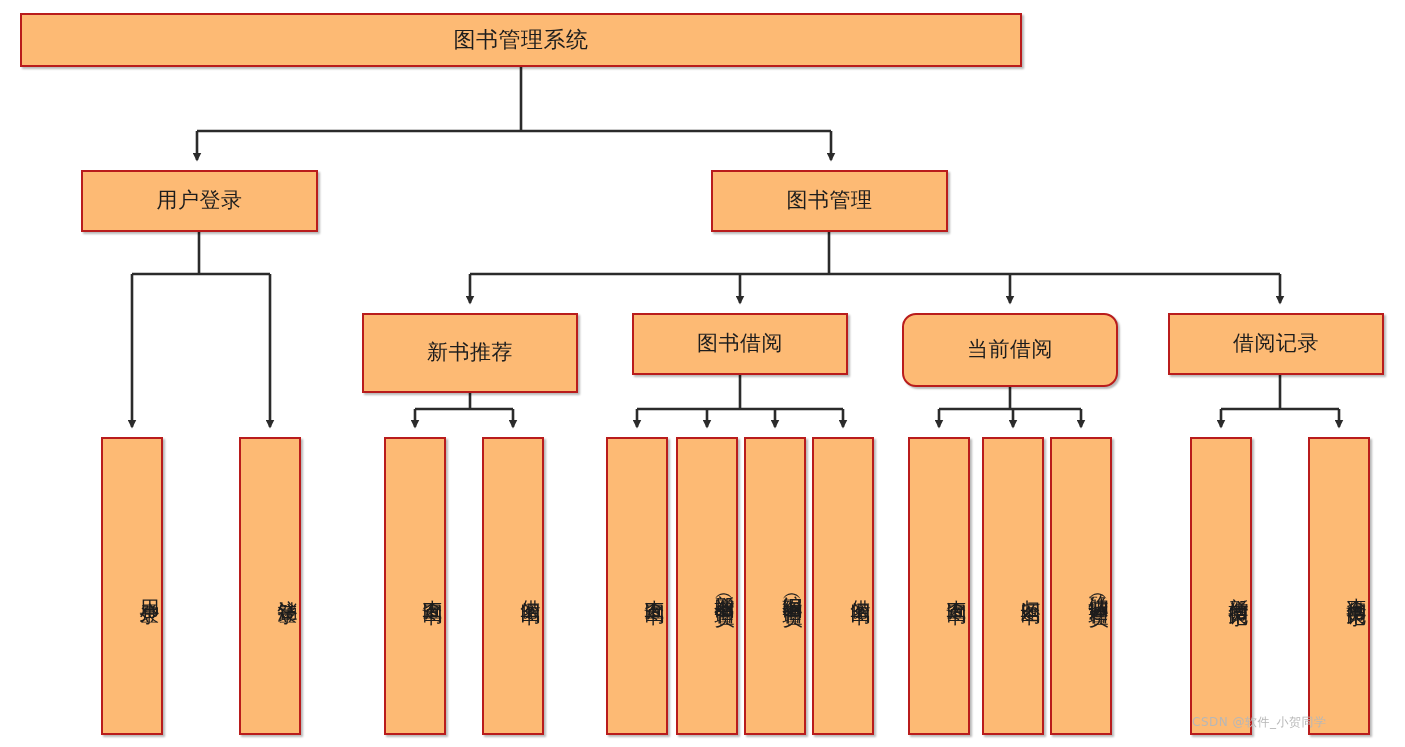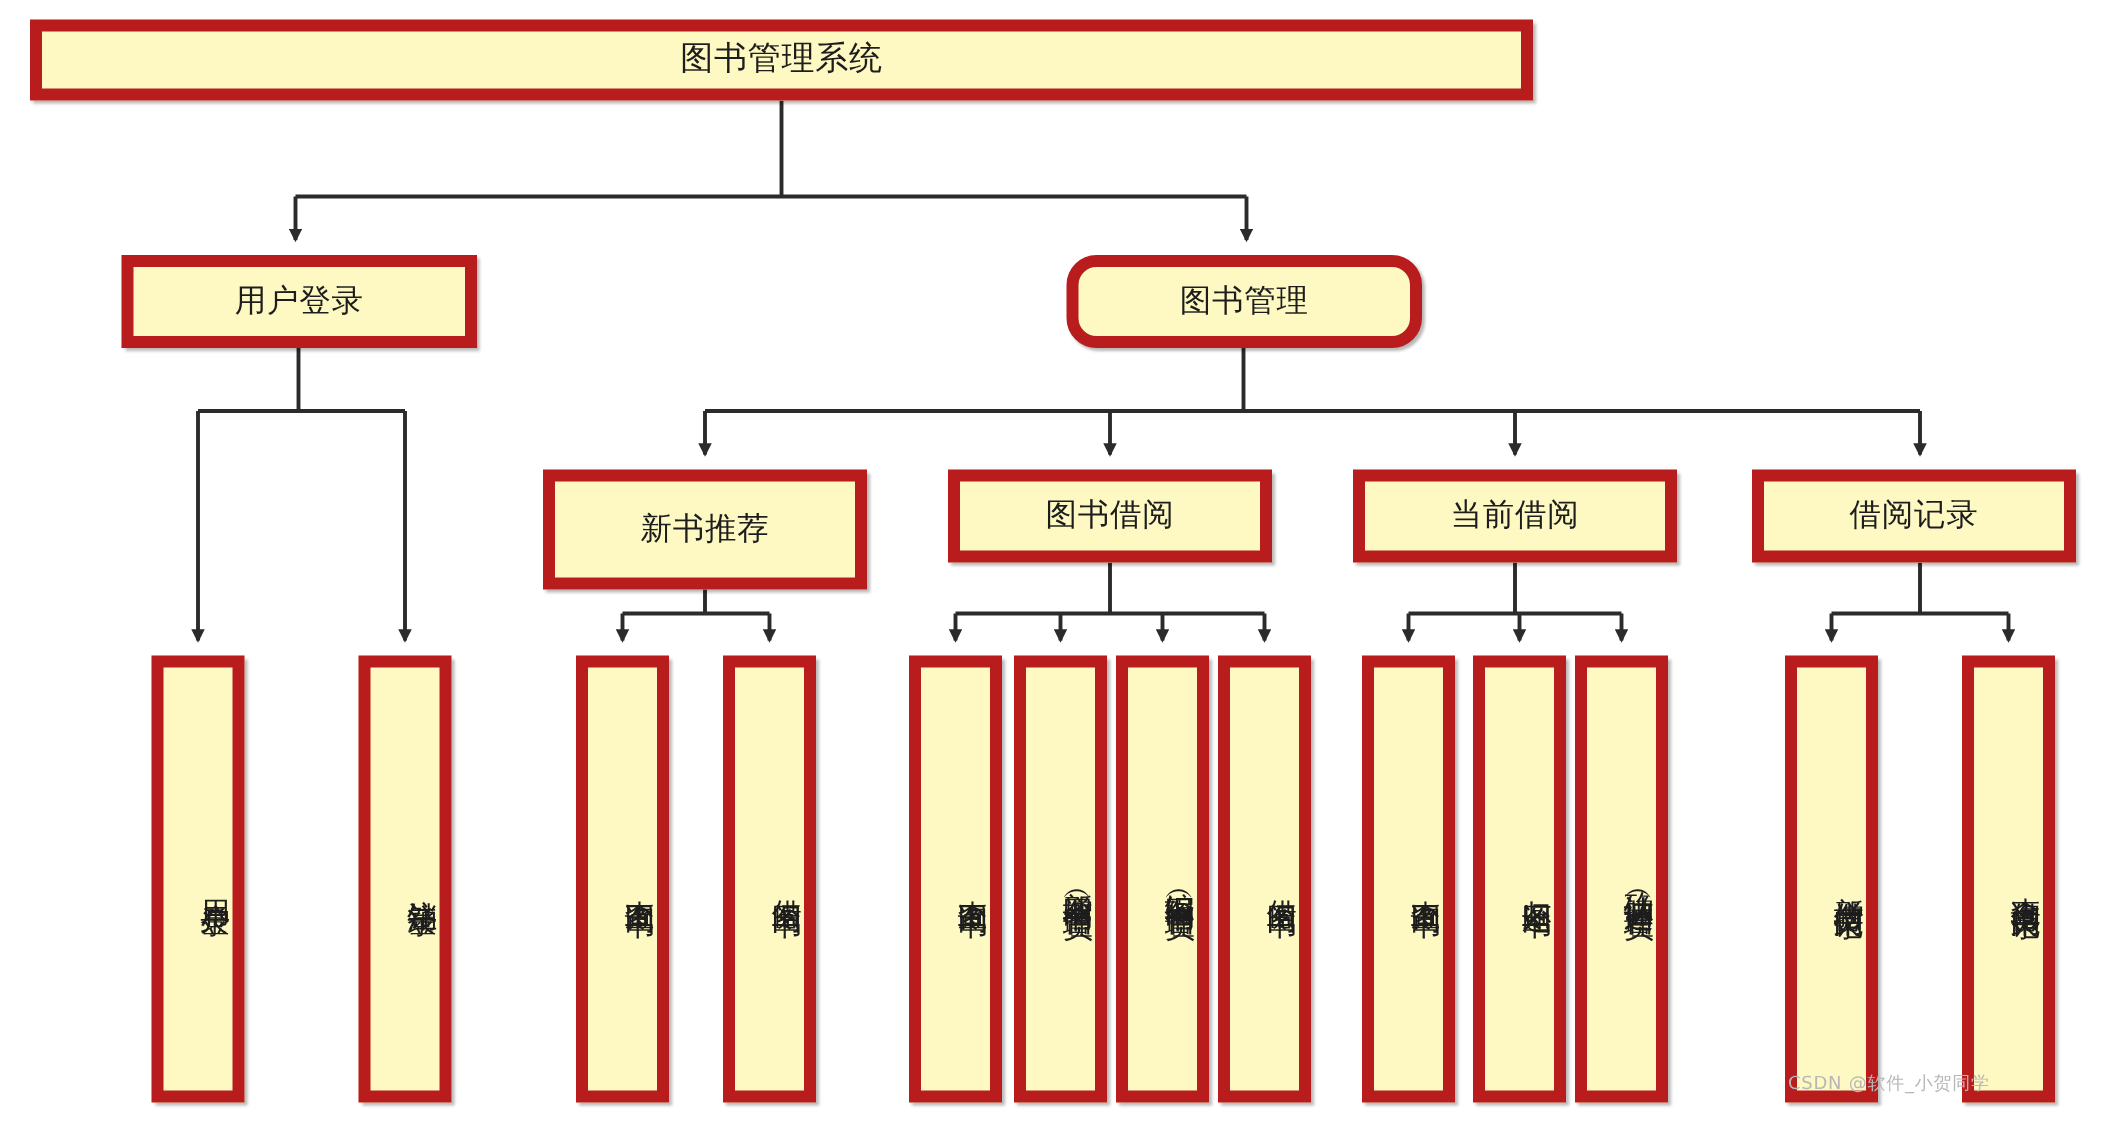--- a/index.html
+++ b/index.html
@@ -21,22 +21,22 @@
     position: absolute;
     left: 0;
     top: 0;
     width: 1405px;
     height: 747px;
     pointer-events: none;
   }
   .node {
     position: absolute;
     box-sizing: border-box;
-    background: #fef9c3;
-    border: 8px solid #b91c1c;
+    background: #fdba74;
+    border: 2px solid #b91c1c;
     box-shadow: 2px 2px 2px rgba(0,0,0,0.28);
     display: flex;
     align-items: center;
     justify-content: center;
     color: #1d1d1d;
     letter-spacing: 0.5px;
   }
   .node.horiz {
     font-size: 21px;
     line-height: 1.1;
@@ -125,31 +125,31 @@
     </g>
   </svg>
 
   <div class="node horiz root" style="left:20px;top:13px;width:1002px;height:54px;">
     <span>图书管理系统</span>
   </div>
 
   <div class="node horiz" style="left:81px;top:170px;width:237px;height:62px;">
     <span>用户登录</span>
   </div>
-  <div class="node horiz" style="left:711px;top:170px;width:237px;height:62px;border-radius:20px;">
+  <div class="node horiz" style="left:711px;top:170px;width:237px;height:62px;">
     <span>图书管理</span>
   </div>
 
   <div class="node horiz" style="left:362px;top:313px;width:216px;height:80px;">
     <span>新书推荐</span>
   </div>
   <div class="node horiz" style="left:632px;top:313px;width:216px;height:62px;">
     <span>图书借阅</span>
   </div>
-  <div class="node horiz" style="left:902px;top:313px;width:216px;height:62px;">
+  <div class="node horiz" style="left:902px;top:313px;width:216px;height:74px;border-radius:14px;">
     <span>当前借阅</span>
   </div>
   <div class="node horiz" style="left:1168px;top:313px;width:216px;height:62px;">
     <span>借阅记录</span>
   </div>
 
   <div class="node vert" style="left:101px;top:437px;width:62px;height:298px;">
     <span>用户登录</span>
   </div>
   <div class="node vert" style="left:239px;top:437px;width:62px;height:298px;">

